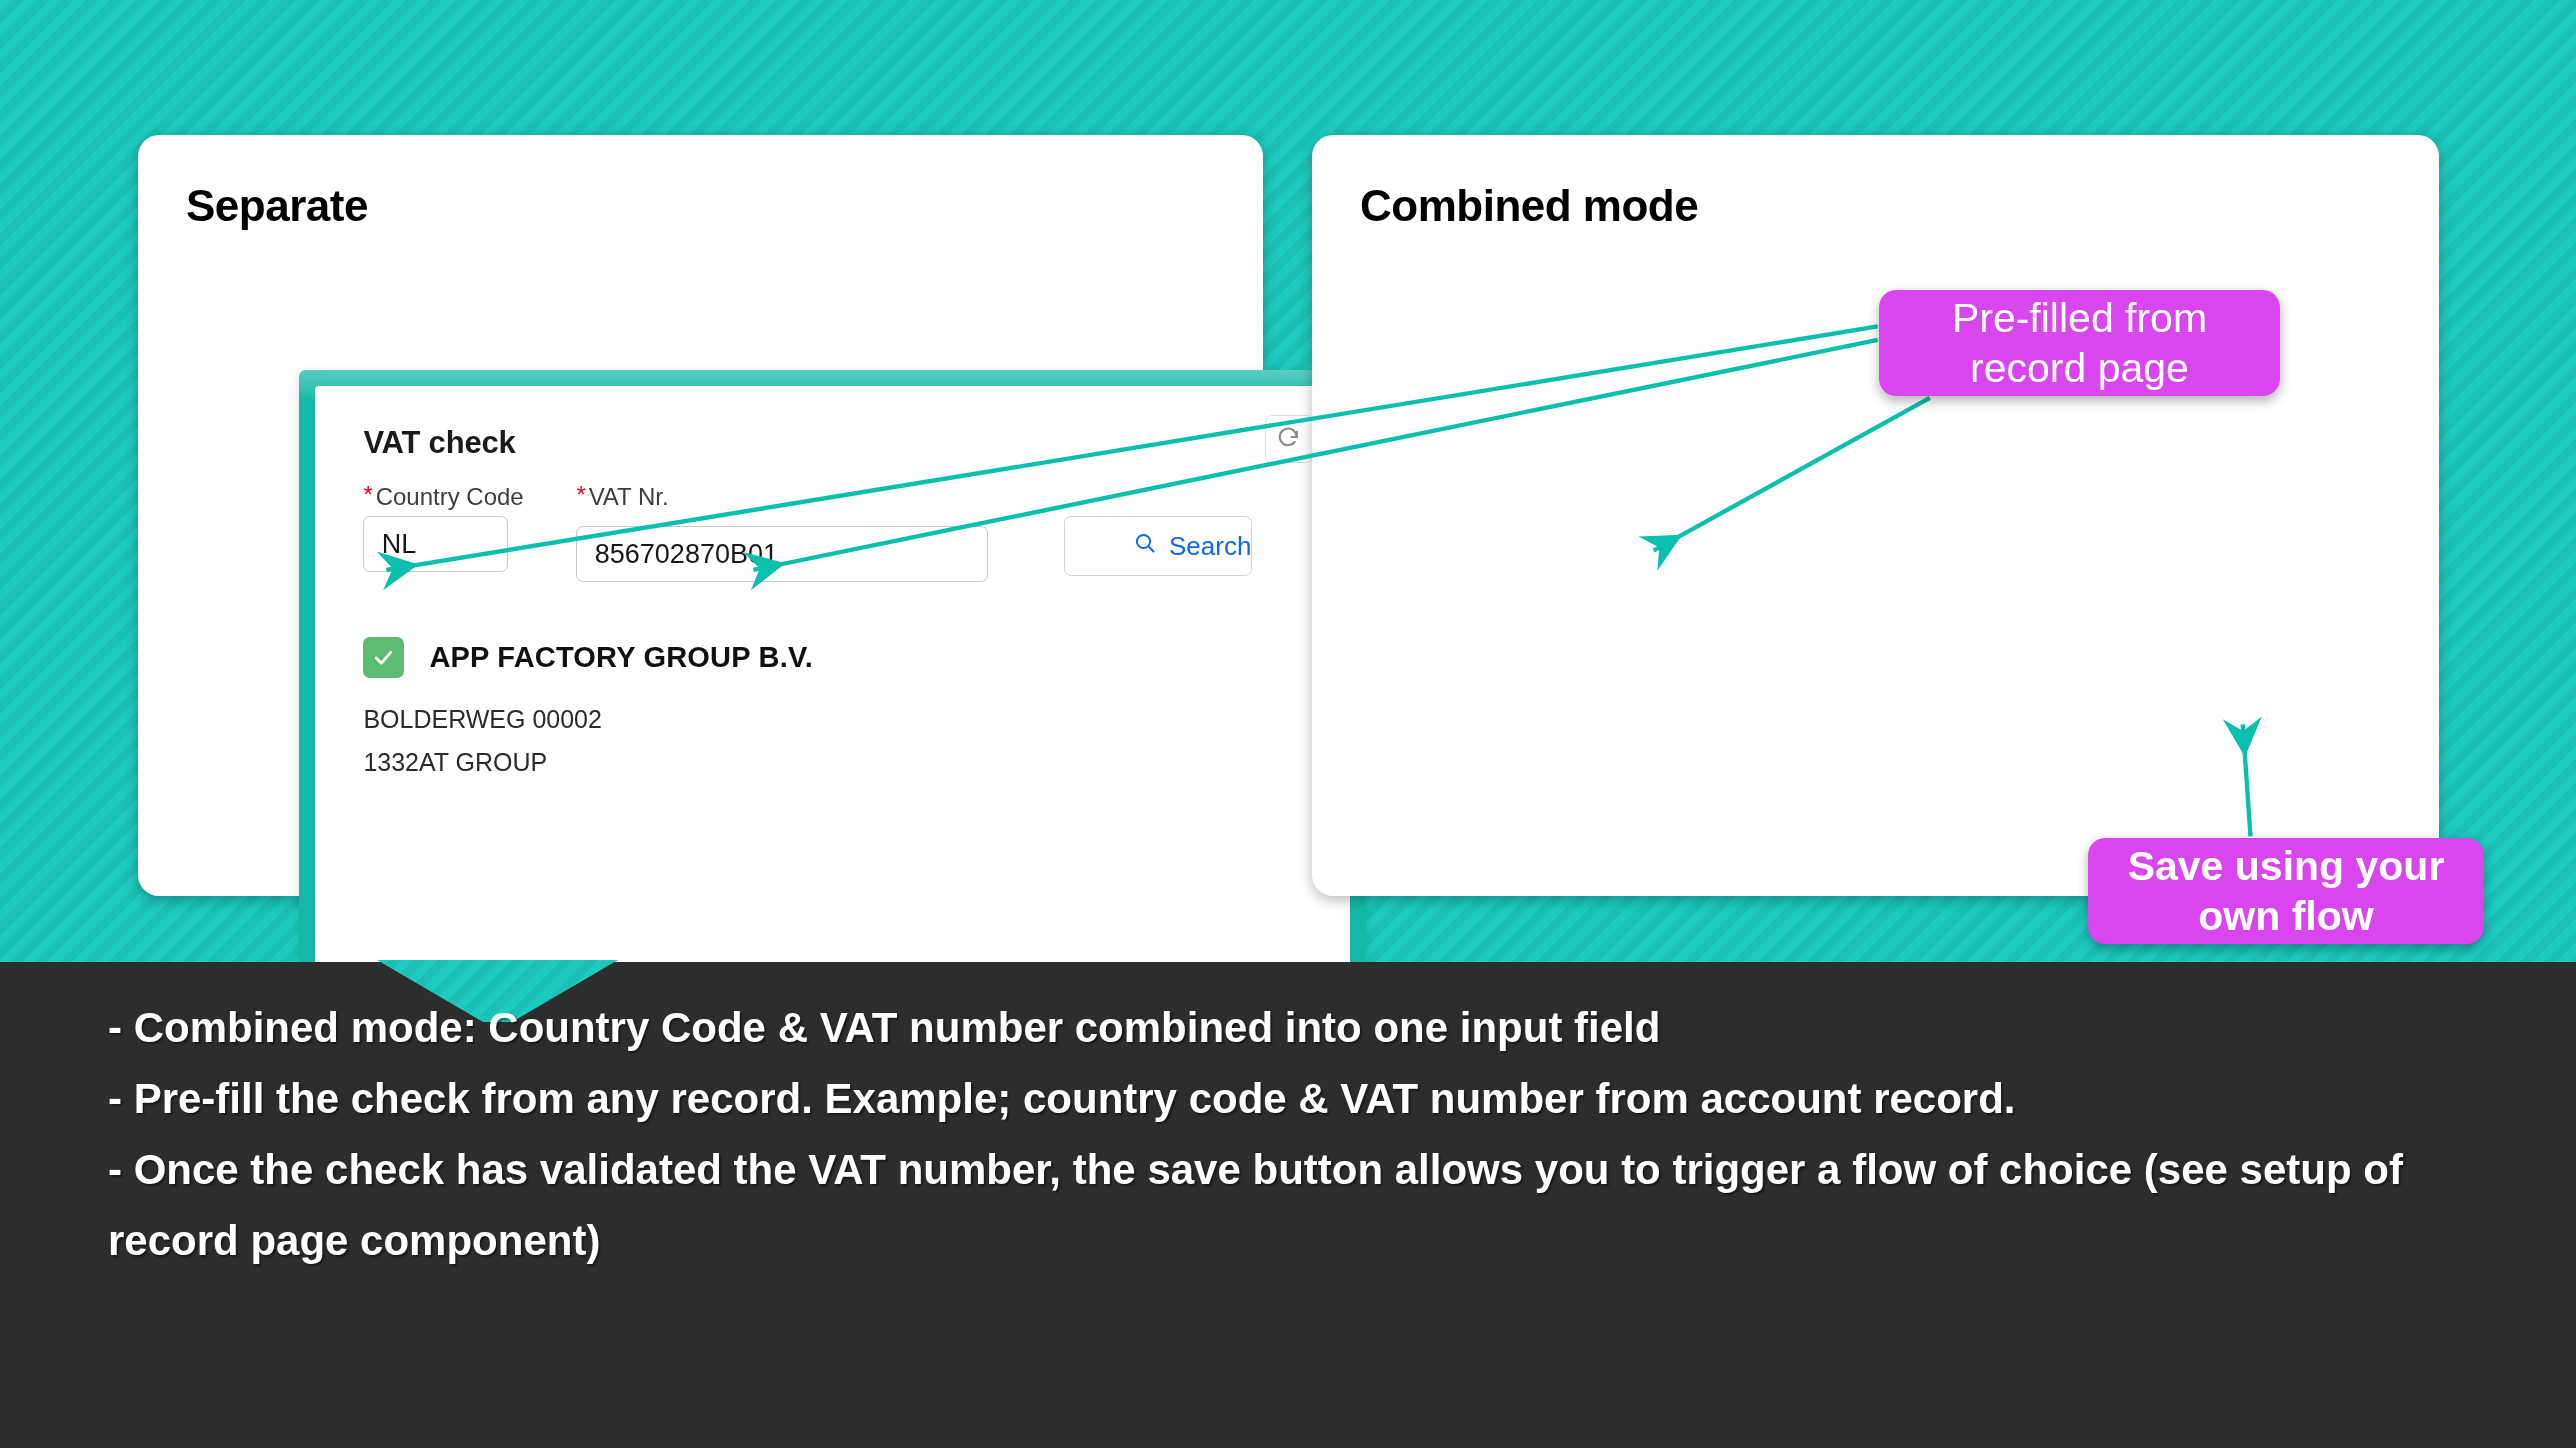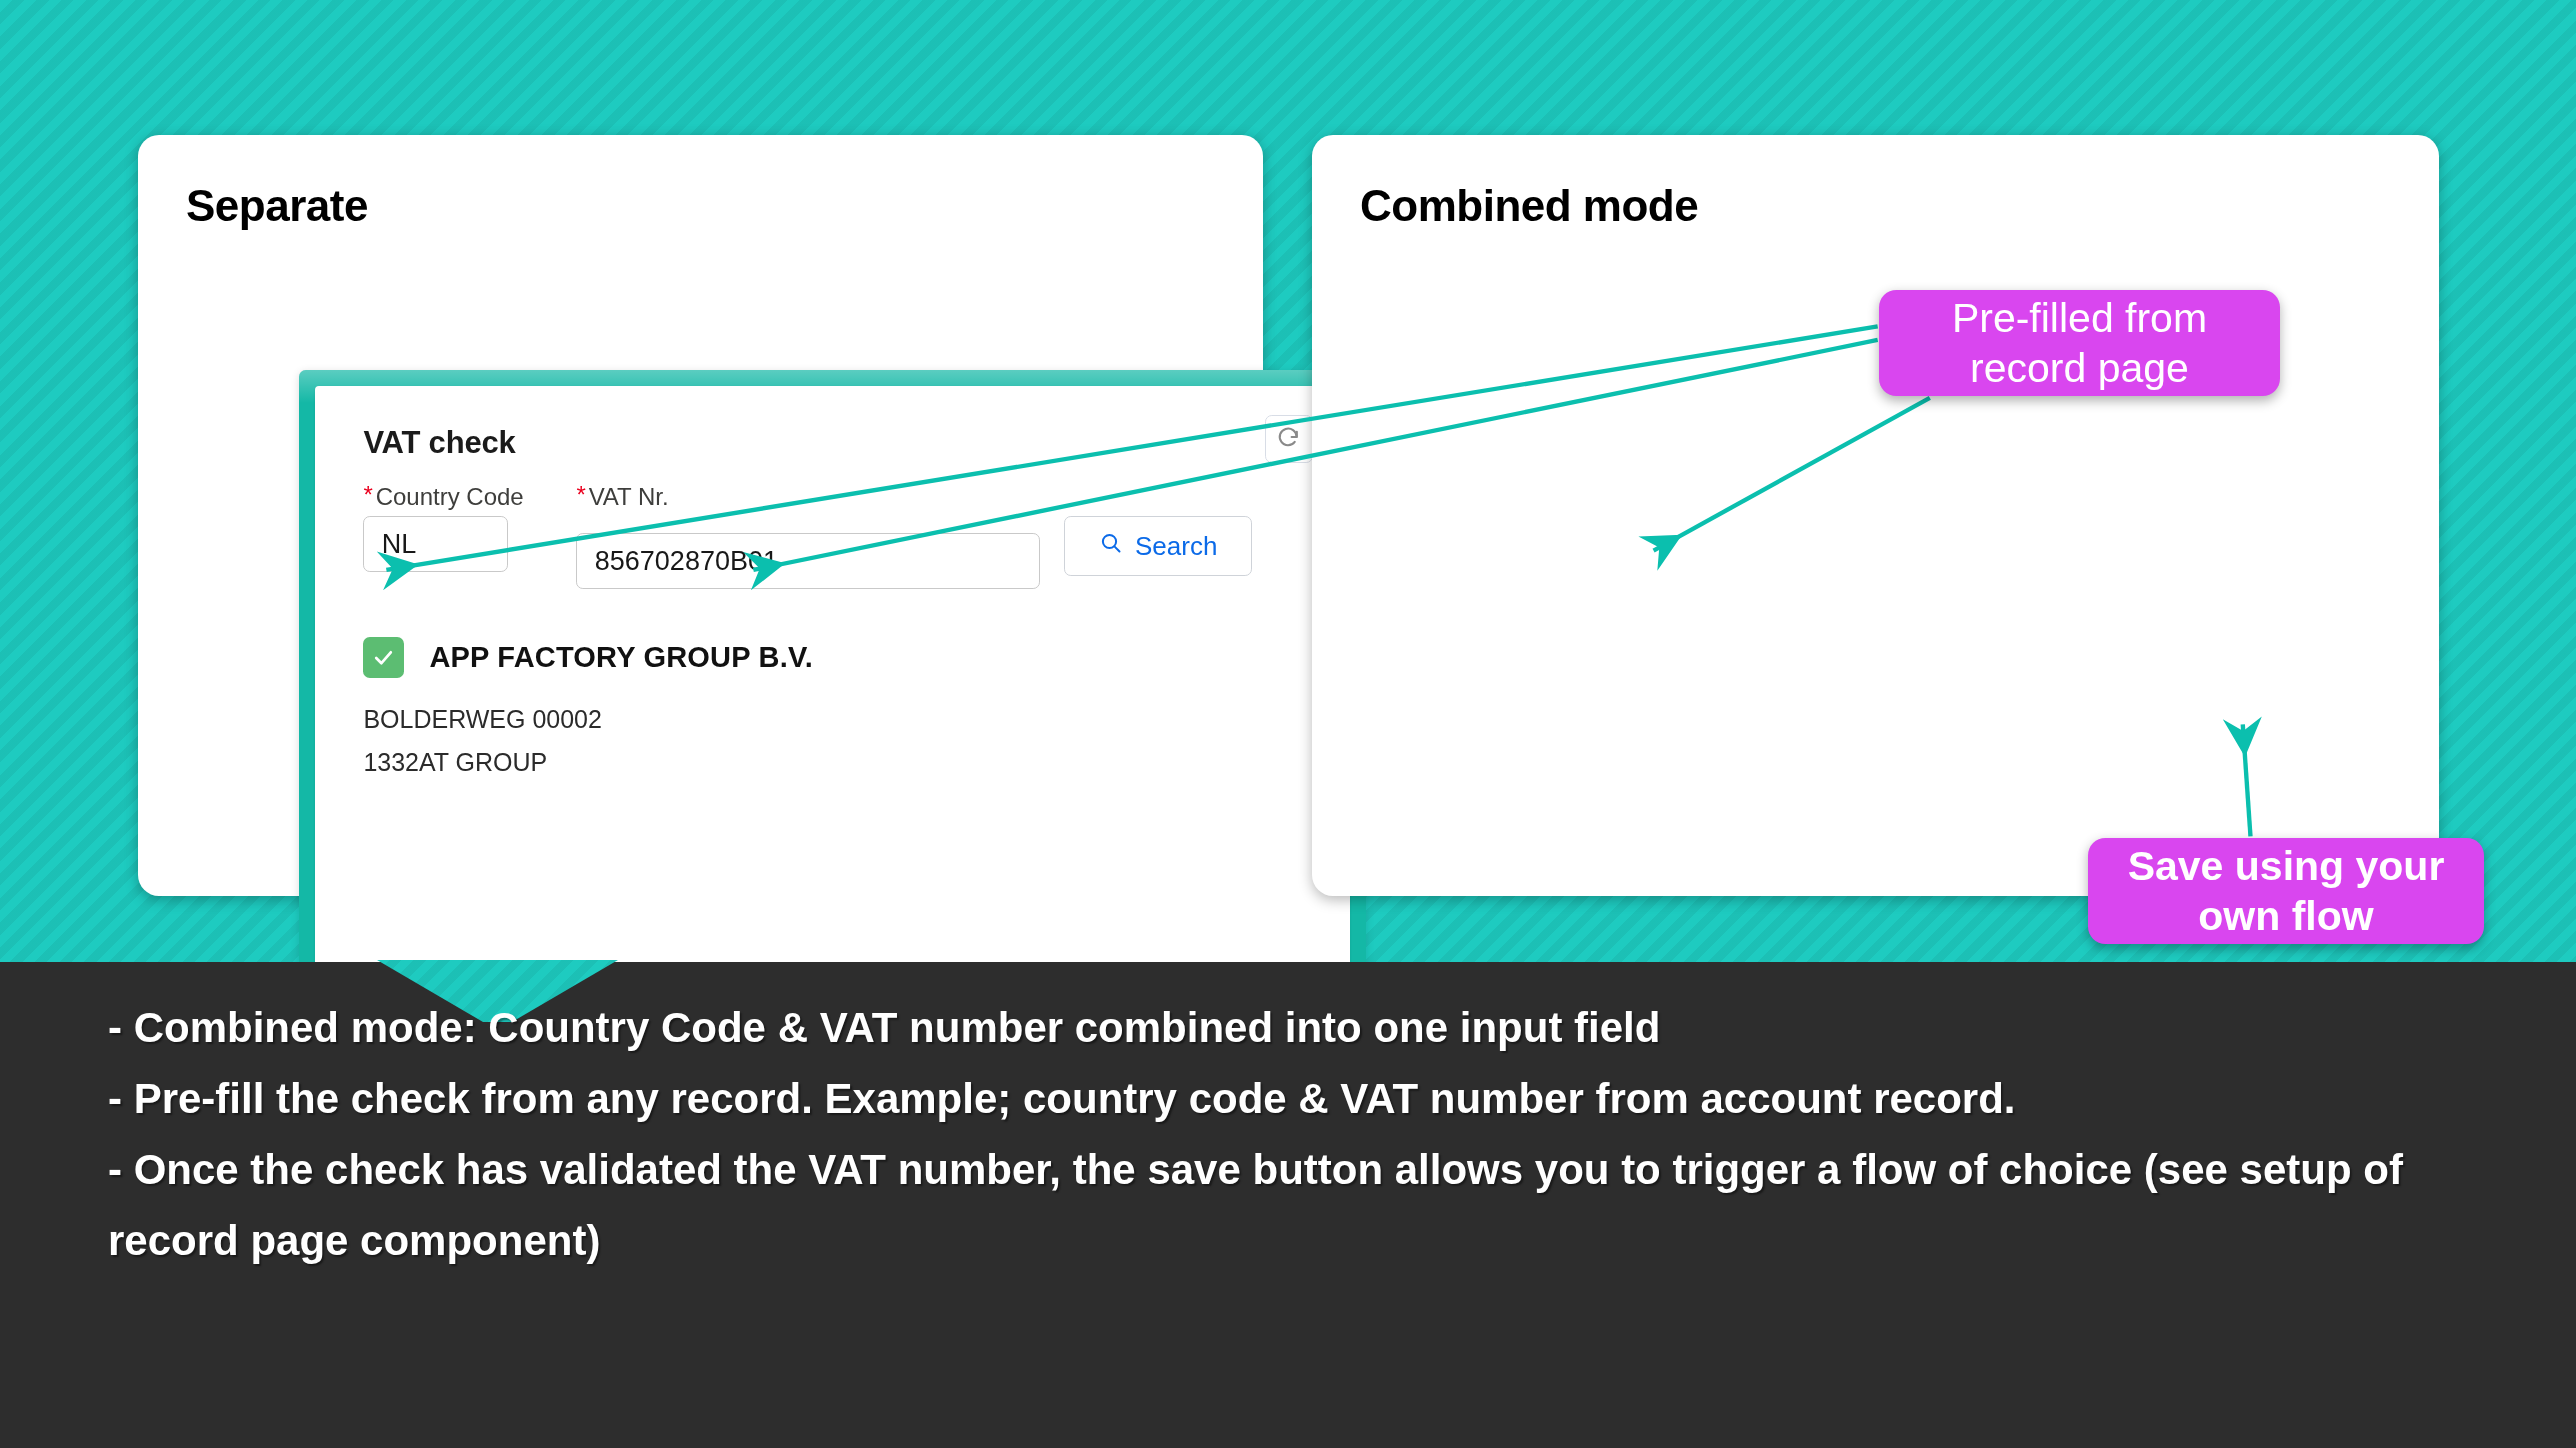--- a/index.html
+++ b/index.html
@@ -177,21 +177,21 @@
     padding: 0 17.4px;
   }
 
   .search-btn {
     position: absolute;
     border: 1px solid #cfd3d9;
     border-radius: 6.8px;
     background: #ffffff;
     display: flex;
     align-items: center;
-    justify-content: center;
+    justify-content: flex-end;
     gap: 11.6px;
     color: #0b6ae8;
     font-size: 26px;
   }
   .search-btn svg { width: 24px; height: 24px; }
 
   
   .result-row {
     position: absolute;
     display: flex;
@@ -276,21 +276,21 @@
       <div class="field-label" style="left:48px; top:97px;">
         <span class="req">*</span><span>Country Code</span>
       </div>
       <div class="text-input" style="left:48px; top:130px; width:145px; height:56px;">
         <span>NL</span>
       </div>
 
       <div class="field-label" style="left:261px; top:97px;">
         <span class="req">*</span><span>VAT Nr.</span>
       </div>
-      <div class="text-input" style="left:261px; top:147px; width:464px; height:56px;">
+      <div class="text-input" style="left:261px; top:140px; width:412px; height:56px;">
         <span>856702870B01</span>
       </div>
 
       <div class="search-btn" style="left:749px; top:130px; width:188px; height:60px;">
         <span>
           <svg viewBox="0 0 24 24" fill="none" stroke="#0b6ae8" stroke-width="2" stroke-linecap="round">
             <circle cx="10.5" cy="10.5" r="6.6"></circle>
             <path d="M15.4 15.4 L20.5 20.5"></path>
           </svg>
         </span>

